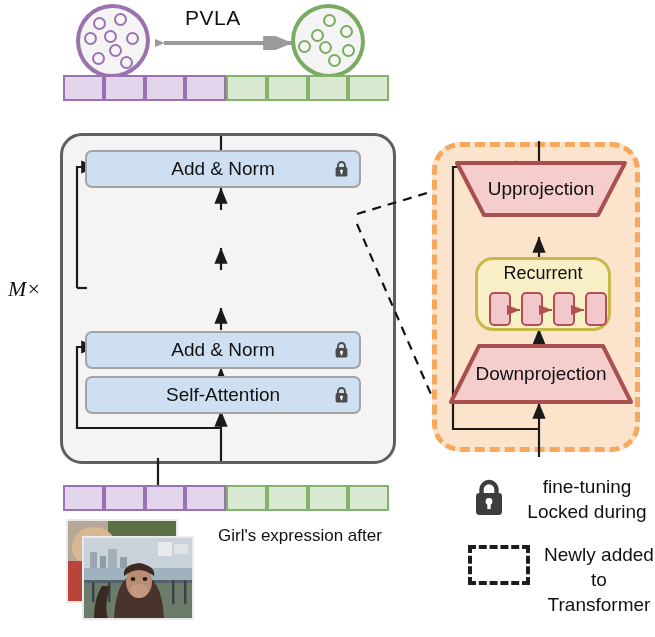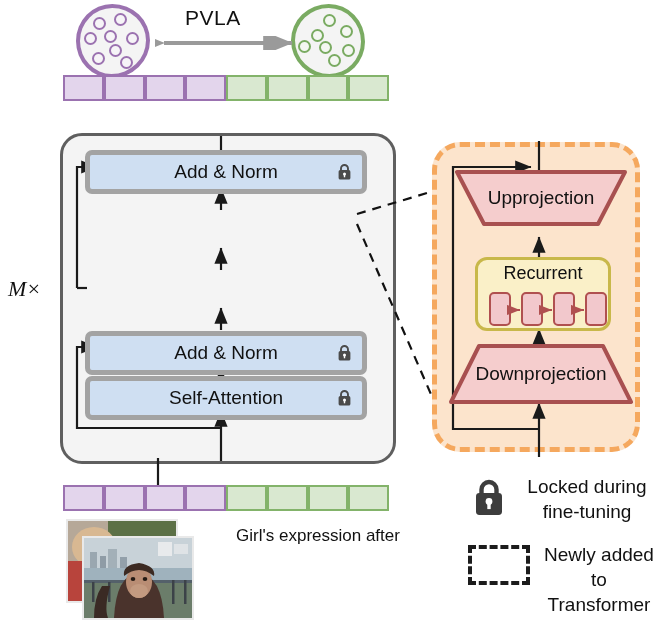--- a/index.html
+++ b/index.html
@@ -30,47 +30,47 @@
   #top-strip{left:63px;top:75px;width:326px;}
   #bottom-strip{left:63px;top:485px;width:326px;}
 
   
   #transformer-box{left:60px;top:133px;width:330px;height:325px;
        border:3px solid #5f5f5f;border-radius:22px;background:#f4f4f4;}
   #m-times{left:8px;top:276px;font-family:"Liberation Serif",serif;
        font-style:italic;font-size:22px;}
 
   .blue-box{position:absolute;left:22px;width:272px;height:34px;
-       background:#cfdff2;border:5px solid #a3a3a3;border-radius:7px;
+       background:#cfdff2;border:2px solid #a3a3a3;border-radius:7px;
        display:flex;align-items:center;justify-content:center;font-size:19px;}
   .lockmini{position:absolute;right:10px;top:50%;transform:translateY(-50%);}
   #read-box{position:absolute;left:22px;top:75px;width:272px;height:34px;
        background:#fce0c8;border:3px dashed #f0a868;border-radius:9px;
        display:flex;align-items:center;justify-content:center;font-size:19px;box-sizing:border-box;}
 
   
   #adapter-panel{left:432px;top:142px;width:208px;height:310px;
        background:#fce4cc;border:5px dashed #f5a85e;border-radius:28px;box-sizing:border-box;}
   .trapz{position:absolute;display:flex;align-items:center;justify-content:center;
        font-size:19px;color:#111;}
   #recurrent-box{position:absolute;left:38px;top:110px;width:136px;height:74px;
-       background:#faf0c8;border:3px solid #c8b84a;border-radius:12px;box-sizing:border-box;}
+       background:#faf0c8;border:3px solid #c8b84a;border-radius:18px;box-sizing:border-box;}
   #recurrent-label{position:absolute;left:0;top:3px;width:100%;text-align:center;font-size:18px;}
   .rcell{position:absolute;top:32px;width:22px;height:34px;background:#f2c8cc;
        border:2.5px solid #b05050;border-radius:5px;box-sizing:border-box;}
 
   
   #legend-lock-icon{left:472px;top:478px;}
   #legend-lock-text{left:519px;top:474px;width:136px;font-size:19px;line-height:25px;text-align:center;}
   #legend-dash-icon{left:468px;top:545px;width:62px;height:40px;
        border:4px dashed #1c1c1c;box-sizing:border-box;}
   #legend-dash-text{left:540px;top:542px;width:118px;font-size:19px;line-height:25px;text-align:center;}
 
   
-  #caption-text{left:218px;top:524px;width:200px;font-size:17px;line-height:24px;text-align:center;}
+  #caption-text{left:218px;top:524px;width:200px;font-size:17px;line-height:24px;}
   .frame{position:absolute;border:2px solid #e9e9e9;overflow:hidden;}
   #frame-back{left:66px;top:519px;width:108px;height:80px;}
   #frame-front{left:82px;top:536px;width:108px;height:80px;}
   .skyimg{position:absolute;inset:0;}
 </style>
 </head>
 <body>
 
 <svg width="0" height="0" style="position:absolute">
   <defs>
@@ -205,21 +205,21 @@
 
     <line x1="108" y1="208" x2="108" y2="188" stroke="#1a1a1a" stroke-width="2.2" marker-end="url(#ah)"></line>
 
     <line x1="108" y1="116" x2="108" y2="96" stroke="#1a1a1a" stroke-width="2.2" marker-end="url(#ah)"></line>
 
     <line x1="108" y1="42" x2="108" y2="-20" stroke="#1a1a1a" stroke-width="2.2" marker-end="url(#ah)"></line>
 
     <path d="M108,288 L22,288 L22,26 L100,26" fill="none" stroke="#1a1a1a" stroke-width="2.2" marker-end="url(#ah)"></path>
   </svg>
 
-  <div class="trapz" style="left:18px;top:22px;width:172px;height:58px;">
+  <div class="trapz" style="left:18px;top:13px;width:172px;height:58px;">
     <svg style="position:absolute;left:0;top:0" width="172" height="58">
       <polygon points="2,3 170,3 143,55 29,55" fill="#f5cdcd" stroke="#a85050" stroke-width="4" stroke-linejoin="round"></polygon>
     </svg>
     <span style="position:relative">Upprojection</span>
   </div>
 
   <div id="recurrent-box">
     <div id="recurrent-label">Recurrent</div>
     <span class="rcell" style="left:11px"></span>
     <span class="rcell" style="left:43px"></span>
@@ -297,21 +297,21 @@
   <div>Girl's expression after</div>
 </div>
 
 <svg class="abs" id="legend-lock-icon" width="34" height="40" viewBox="0 0 34 40">
   <path d="M9.5 16 V11.5 a7.5 7.5 0 0 1 15 0 V16" fill="none" stroke="#3d3d3d" stroke-width="4.4"></path>
   <rect x="4" y="15" width="26" height="22" rx="3.4" fill="#3d3d3d"></rect>
   <circle cx="17" cy="23.5" r="3.4" fill="#fff"></circle>
   <rect x="15.3" y="23.5" width="3.4" height="7.6" fill="#fff"></rect>
 </svg>
 <div class="abs" id="legend-lock-text">
+  <div>fine-tuning</div>
   <div>Locked during</div>
-  <div>fine-tuning</div>
 </div>
 
 <div class="abs" id="legend-dash-icon"></div>
 <div class="abs" id="legend-dash-text">
   <div>Newly added</div>
   <div>to Transformer</div>
 </div>
 
 </body></html>

